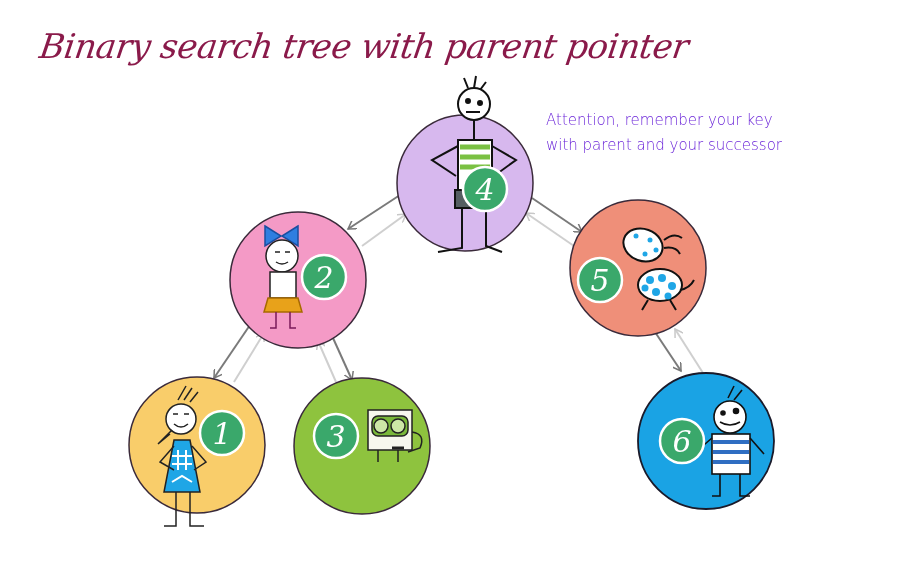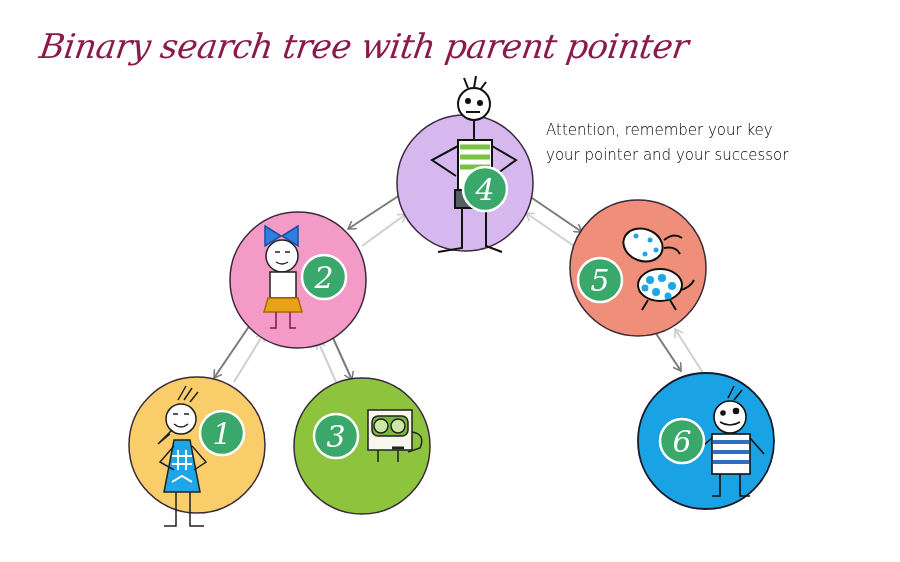--- a/index.html
+++ b/index.html
@@ -4,36 +4,36 @@
   <style>
     html, body { margin: 0; padding: 0; background: #ffffff; }
     body { width: 900px; height: 562px; position: relative; overflow: hidden; font-family: "DejaVu Serif", serif; }
     .title {
       position: absolute; left: 40px; top: 26px;
       font-family: "DejaVu Serif", serif; font-style: italic;
       font-size: 34px; color: #8a1a4a; letter-spacing: -0.5px;
       transform: skewX(-8deg); white-space: nowrap;
     }
     .note {
-      position: absolute; left: 546px; top: 118px;
+      position: absolute; left: 546px; top: 108px;
       font-family: "DejaVu Sans", sans-serif; font-size: 15px;
-      color: #000000; line-height: 25px; font-weight: 300;
+      color: #6d28d9; line-height: 25px; font-weight: 300;
     }
     .note div { white-space: nowrap; }
     svg.stage { position: absolute; left: 0; top: 0; }
     .badge-text { font-family: "DejaVu Serif", serif; font-style: italic; fill: #ffffff; }
   </style>
 </head>
 <body>
 
 <div class="title">Binary search tree with parent pointer</div>
 
 <div class="note">
   <div>Attention, remember your key</div>
-  <div>your pointer and your successor</div>
+  <div>with parent and your successor</div>
 </div>
 
 <svg class="stage" width="900" height="562" viewBox="0 0 900 562">
   <defs>
     <marker id="arrDark" markerWidth="10" markerHeight="10" refX="8" refY="5" orient="auto" markerUnits="userSpaceOnUse">
       <path d="M0,0 L8,5 L0,10" fill="none" stroke="#777" stroke-width="1.5"></path>
     </marker>
     <marker id="arrLight" markerWidth="10" markerHeight="10" refX="8" refY="5" orient="auto" markerUnits="userSpaceOnUse">
       <path d="M0,0 L8,5 L0,10" fill="none" stroke="#c8c8c8" stroke-width="1.5"></path>
     </marker>

